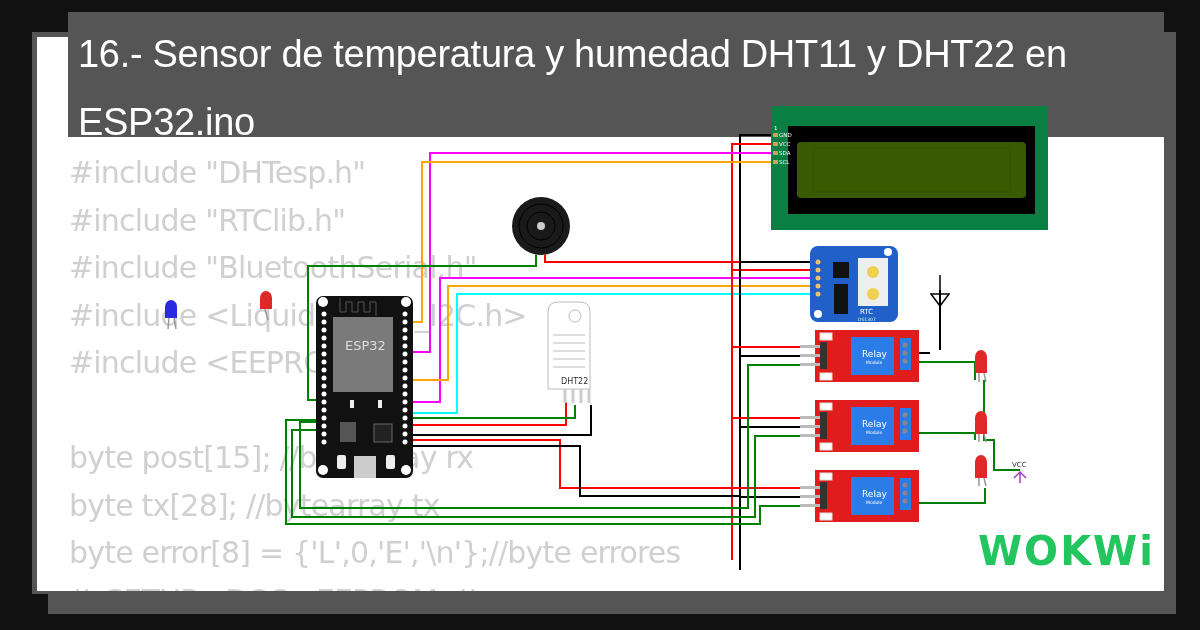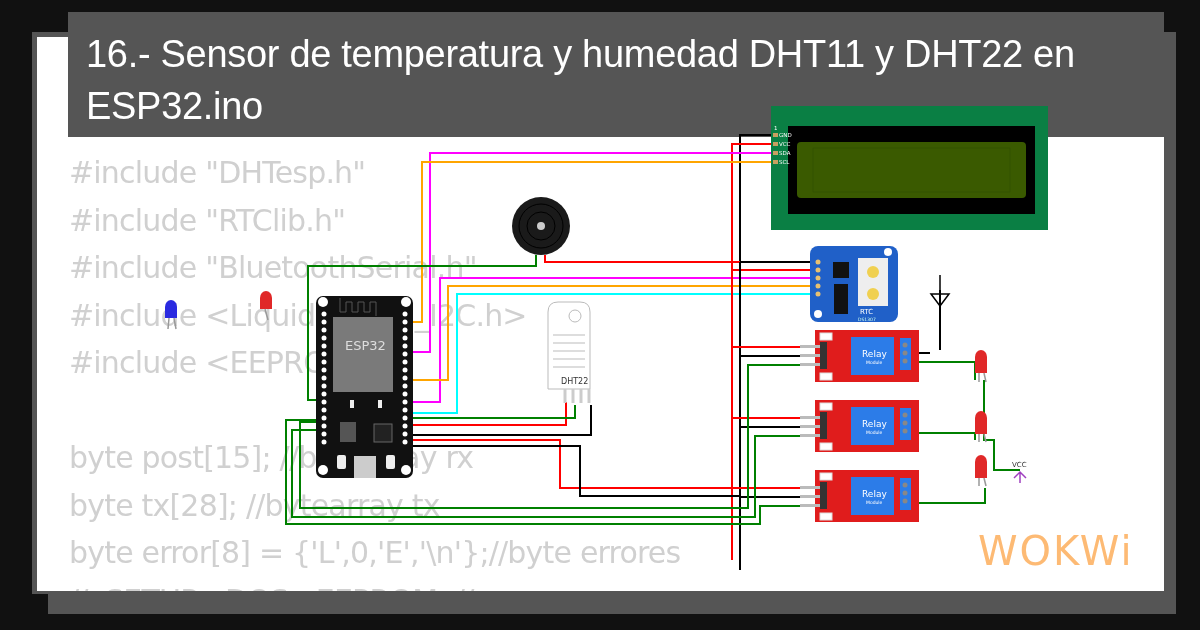--- a/index.html
+++ b/index.html
@@ -27,30 +27,30 @@
     }
     .title-bar {
       position: absolute; left: 68px; top: 12px; width: 1096px; height: 125px;
       background: #555555; z-index: 3;
     }
     .title-bar-ext {
       position: absolute; left: 1164px; top: 32px; width: 12px; height: 16px;
       background: #555555; z-index: 2;
     }
     .title {
-      position: absolute; left: 10px; top: 8px; margin: 8px; width: 1090px;
+      position: absolute; left: 10px; top: 8px; margin: 0; width: 1090px;
       color: #ffffff; font-family: "Liberation Sans", sans-serif;
-      font-weight: normal; font-size: 38px; line-height: 52px; letter-spacing: -0.3px;
+      font-weight: normal; font-size: 38px; line-height: 68px; letter-spacing: -0.3px;
     }
     .diagram { position: absolute; left: 0; top: 0; z-index: 4; pointer-events: none; }
     .diagram .part { pointer-events: all; }
     .logo {
       position: absolute; left: 978px; top: 528px; z-index: 5;
-      font-family: "DejaVu Sans", sans-serif; font-size: 40px; color: #fdba74;
-      letter-spacing: 2px; font-weight: normal;
+      font-family: "DejaVu Sans", sans-serif; font-size: 40px; color: #22c55e;
+      letter-spacing: 2px; font-weight: bold;
     }
   </style>
 </head>
 <body>
 
 <div class="frame-back"></div>
 <div class="frame-shadow"></div>
 
 <div class="card">
   <pre class="code"><span>#include "DHTesp.h"</span>

